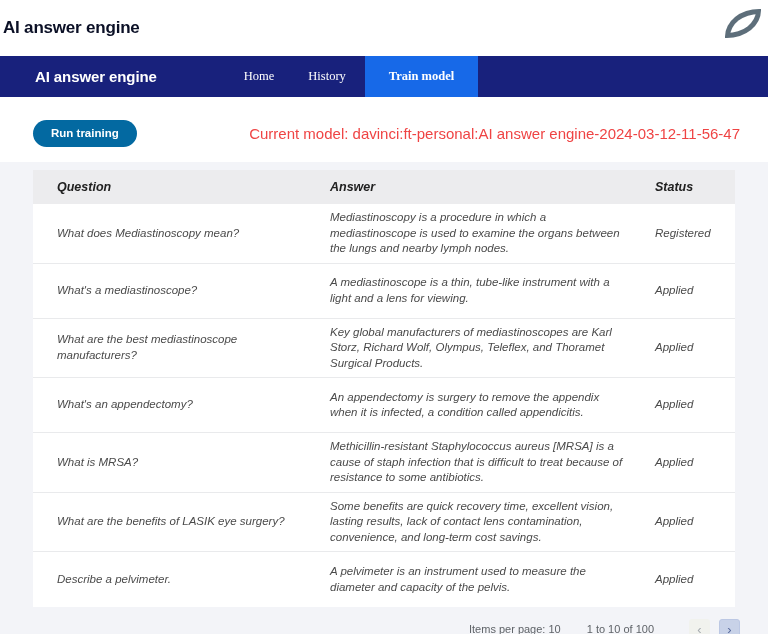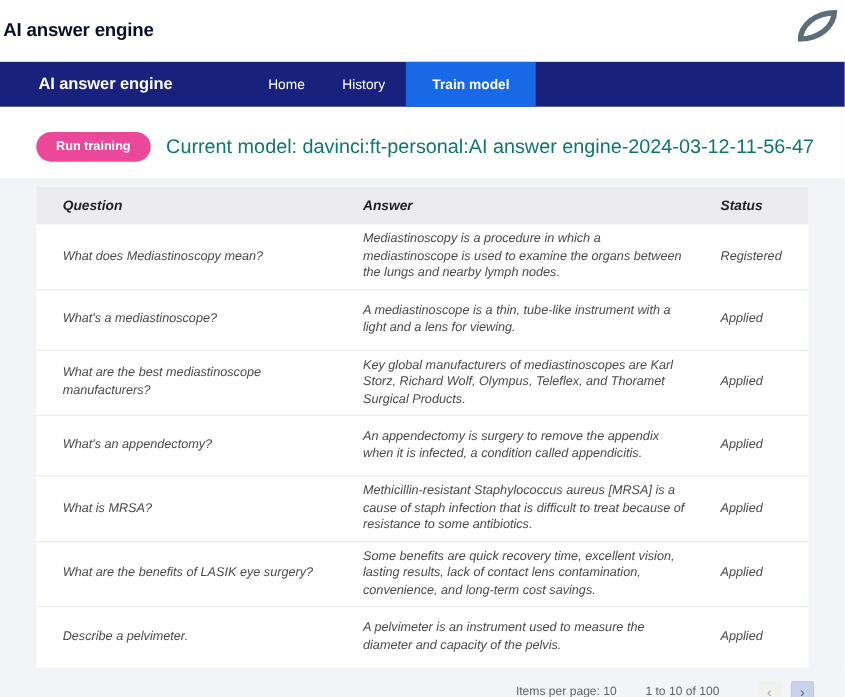--- a/index.html
+++ b/index.html
@@ -27,42 +27,42 @@
     box-sizing:content-box;
   }
   
   .navbar{
     height:41px;background:#18217c;color:#ffffff;
     display:flex;align-items:center;
   }
   .navbar .brand{
     margin-left:35px;font-size:15px;font-weight:700;letter-spacing:-0.1px;
   }
-  .navlinks{display:flex;align-items:flex-end;height:100%;margin-left:72px;}
+  .navlinks{display:flex;align-items:flex-end;height:100%;margin-left:72px;font-family:Liberation Serif, serif;}
   .navlink{
     font-size:12.5px;color:#ffffff;padding:0 15px;height:100%;
     display:flex;align-items:center;cursor:pointer;
   }
   .navlink.history{margin-left:4px;}
   .navlink.active{
     background:#1769e8;margin-left:4px;padding:0 24px;font-weight:600;
   }
   
   .content{height:537px;background:#f3f4f8;}
   .toolbar{
     margin-top:7px;height:58px;background:#ffffff;
     display:flex;align-items:center;justify-content:space-between;
     padding:0 28px 0 33px;
   }
   .run-btn{
-    background:#ec4899;color:#ffffff;border:none;border-radius:14px;
+    background:#0369a1;color:#ffffff;border:none;border-radius:14px;
     height:27px;padding:0 18px;font-size:11.5px;font-weight:600;
     font-family:"Liberation Sans", sans-serif;cursor:pointer;
   }
-  .current-model{font-size:18px;color:#0f766e;}
+  .current-model{font-size:15px;color:#ef4444;}
   
   .table-card{
     width:702px;margin:8px auto 0 33px;background:#ffffff;font-style:italic;
   }
   .trow{display:flex;box-sizing:border-box;}
   .thead{
     background:#ececee;height:34px;align-items:center;
     font-size:12.5px;font-weight:700;color:#212121;
   }
   .tbody .trow{

